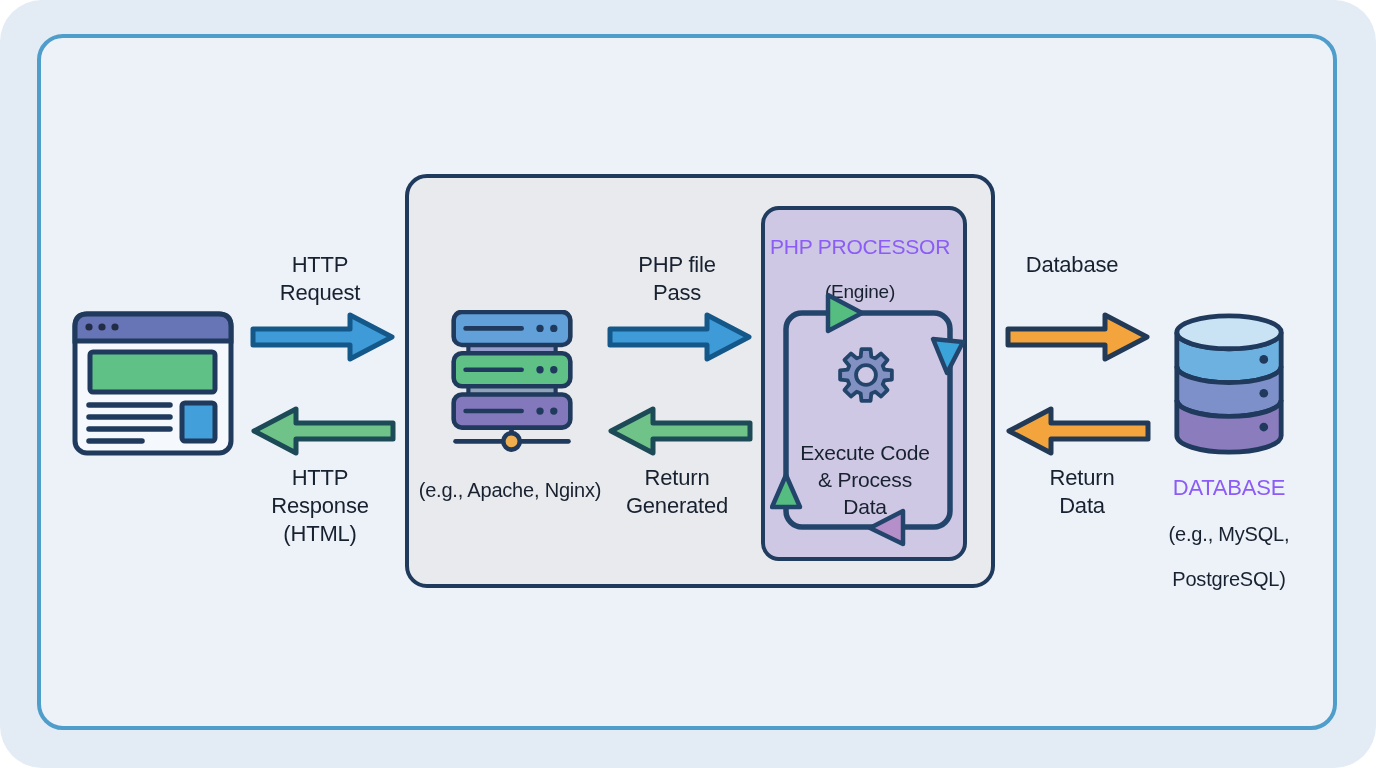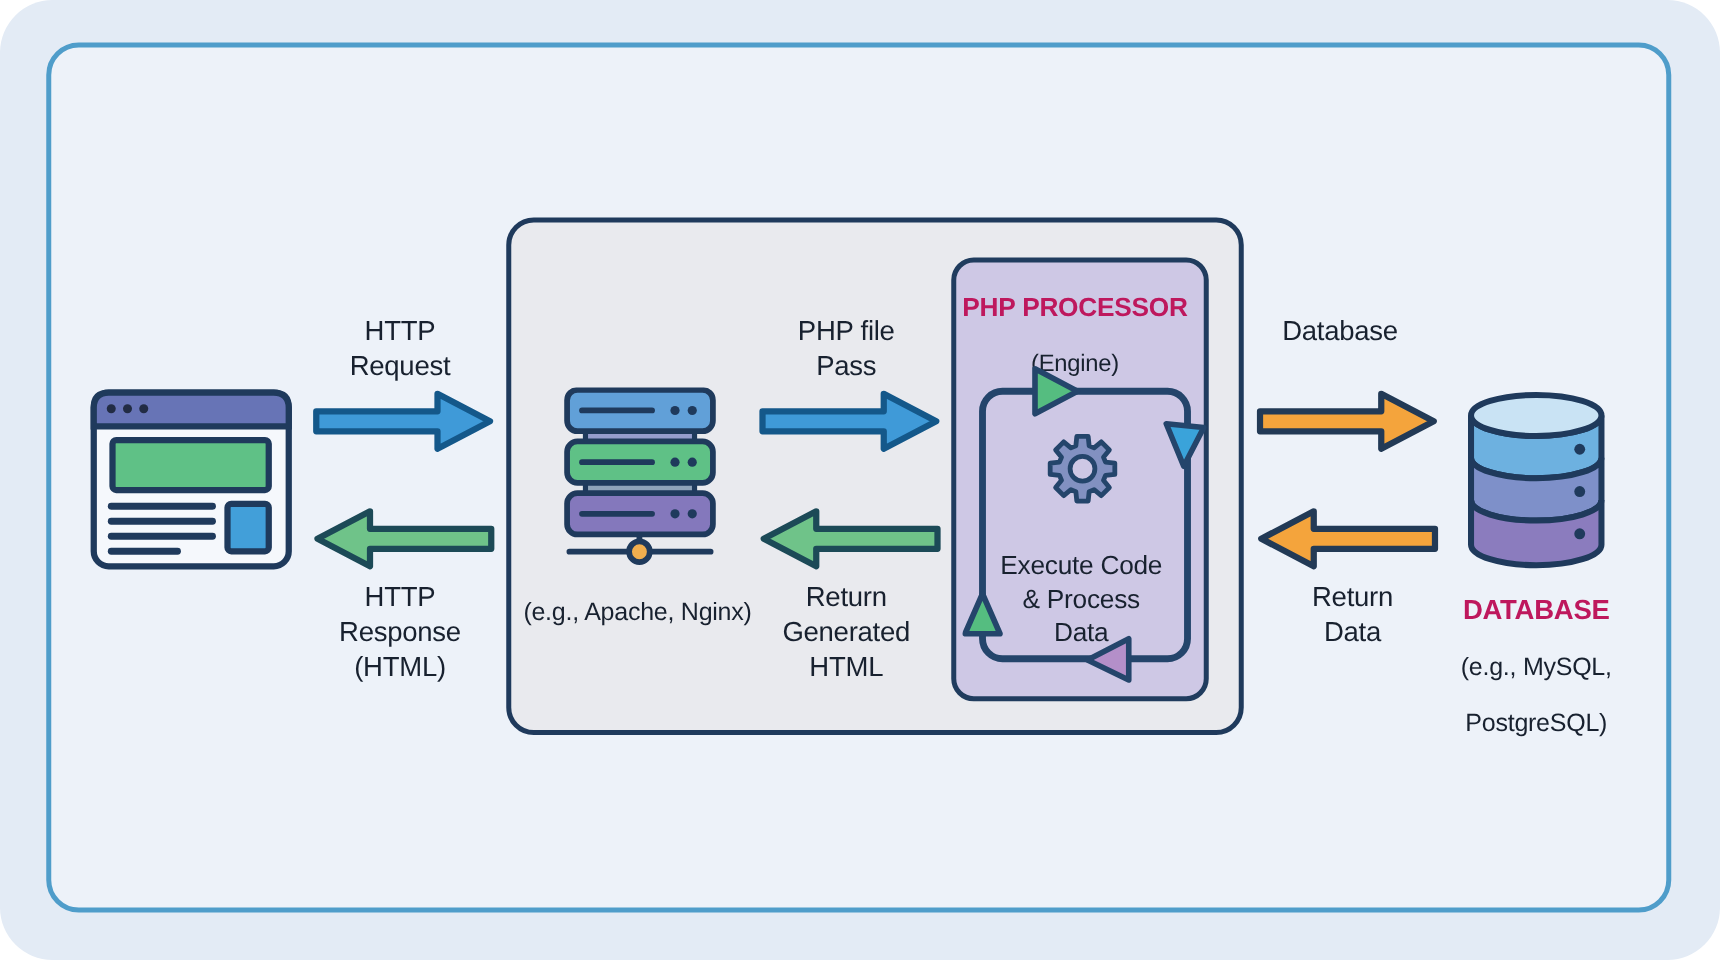--- a/index.html
+++ b/index.html
@@ -20,21 +20,21 @@
   }
   .phpbox{
     position:absolute;left:761px;top:206px;width:198px;height:347px;
     background:#cec8e5;border:4.5px solid #203c5e;border-radius:18px;
   }
   .arrow-label{
     text-align:center;font-size:22px;font-weight:500;line-height:28px;
     letter-spacing:-0.2px;color:#18212f;
   }
   .node-label{text-align:center;letter-spacing:-0.2px;}
-  .node-title{font-size:22px;font-weight:700;line-height:28px;color:#be185d;}
+  .node-title{font-size:22px;font-weight:400;line-height:28px;color:#8b5cf6;}
   .node-sub{font-size:20px;font-weight:400;line-height:26px;color:#18212f;margin-top:19px;}
   .php-head .node-title{font-size:21px;line-height:27px;}
   .php-head .node-sub{font-size:19px;line-height:26px;}
   .exec-label{
     text-align:center;font-size:21px;font-weight:500;line-height:27px;
     letter-spacing:-0.2px;color:#18212f;margin-top:19px;
   }
   .flip{transform:scaleX(-1);}
 </style>
 </head>
@@ -105,21 +105,20 @@
   </div>
   <svg class="abs" style="left:607px;top:311px" width="146" height="52" viewBox="0 0 146 52">
     <polygon points="3,18 100,18 100,4 142,26 100,48 100,34 3,34" fill="#3f9ad8" stroke="#14588a" stroke-width="5" stroke-linejoin="round"></polygon>
   </svg>
   <svg class="abs flip" style="left:607px;top:405px" width="146" height="52" viewBox="0 0 146 52">
     <polygon points="3,18 100,18 100,4 142,26 100,48 100,34 3,34" fill="#6fc389" stroke="#1c4a57" stroke-width="5" stroke-linejoin="round"></polygon>
   </svg>
   <div class="arrow-label abs" style="left:597px;top:464px;width:160px">
     <div>Return</div>
     <div>Generated</div>
-    <div>HTML</div>
   </div>
 
   <div class="node-label php-head abs" style="left:765px;top:233px;width:190px">
     <div class="node-title">PHP PROCESSOR</div>
     <div class="node-sub">(Engine)</div>
   </div>
 
   <svg class="abs" style="left:770px;top:287px" width="196" height="260" viewBox="0 0 196 260">
     <rect x="16" y="26" width="164" height="214" rx="16" fill="none" stroke="#24456b" stroke-width="5.5"></rect>
     <polygon points="58,8 92,26 58,44" fill="#55bd80" stroke="#24456b" stroke-width="4.5" stroke-linejoin="round"></polygon>

